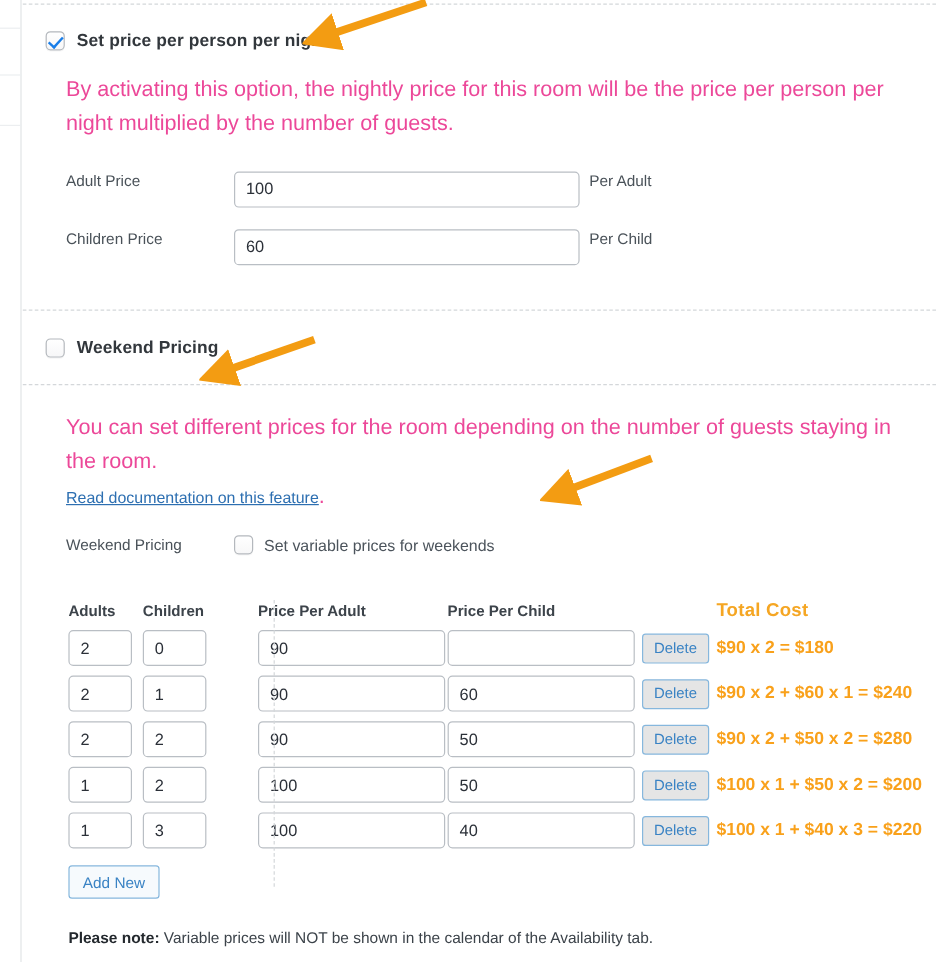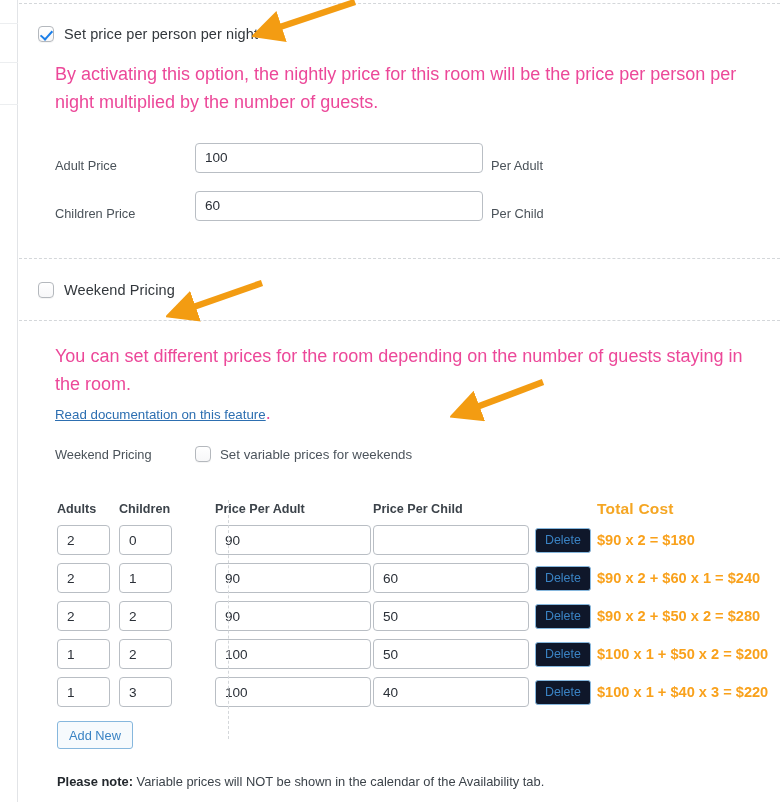--- a/index.html
+++ b/index.html
@@ -65,41 +65,41 @@
     content: "";
     position: absolute;
     left: 4px; top: 1px;
     width: 5px; height: 10px;
     border: solid #1a7ee8;
     border-width: 0 2.2px 2.2px 0;
     transform: rotate(42deg);
   }
   .cb-title {
     font-size: 14.5px;
-    font-weight: normal;
+    font-weight: bold;
     color: #32373c;
     letter-spacing: 0.1px;
   }
 
   .desc {
     font-size: 18px;
     color: #ec4899;
     line-height: 1.55;
     max-width: 700px;
   }
   .doclink {
     font-size: 13.3px;
     color: #2d6fb1;
     text-decoration: underline;
   }
 
   
   .field-row {
     display: flex;
-    align-items: flex-end;
+    align-items: flex-start;
   }
   .field-label {
     font-size: 12.8px;
     color: #4a5259;
     width: 140px;
     min-width: 140px;
   }
   .txt {
     font-family: "Liberation Sans", sans-serif;
     font-size: 13.6px;
@@ -160,21 +160,21 @@
   }
 
   .trow { margin-bottom: 8px; }
   .num-input { width: 53px; height: 30px; }
   .price-input { width: 156px; height: 30px; }
 
   .btn-del {
     font-family: "Liberation Sans", sans-serif;
     font-size: 12.4px;
     color: #3a83c4;
-    background: #0f172a;
+    background: #e5e5e5;
     border: 1px solid #86b7dd;
     border-radius: 3px;
     padding: 4px 9px;
     height: 25px;
     line-height: 15px;
     cursor: pointer;
   }
   .total-text {
     font-size: 14.6px;
     font-weight: bold;

